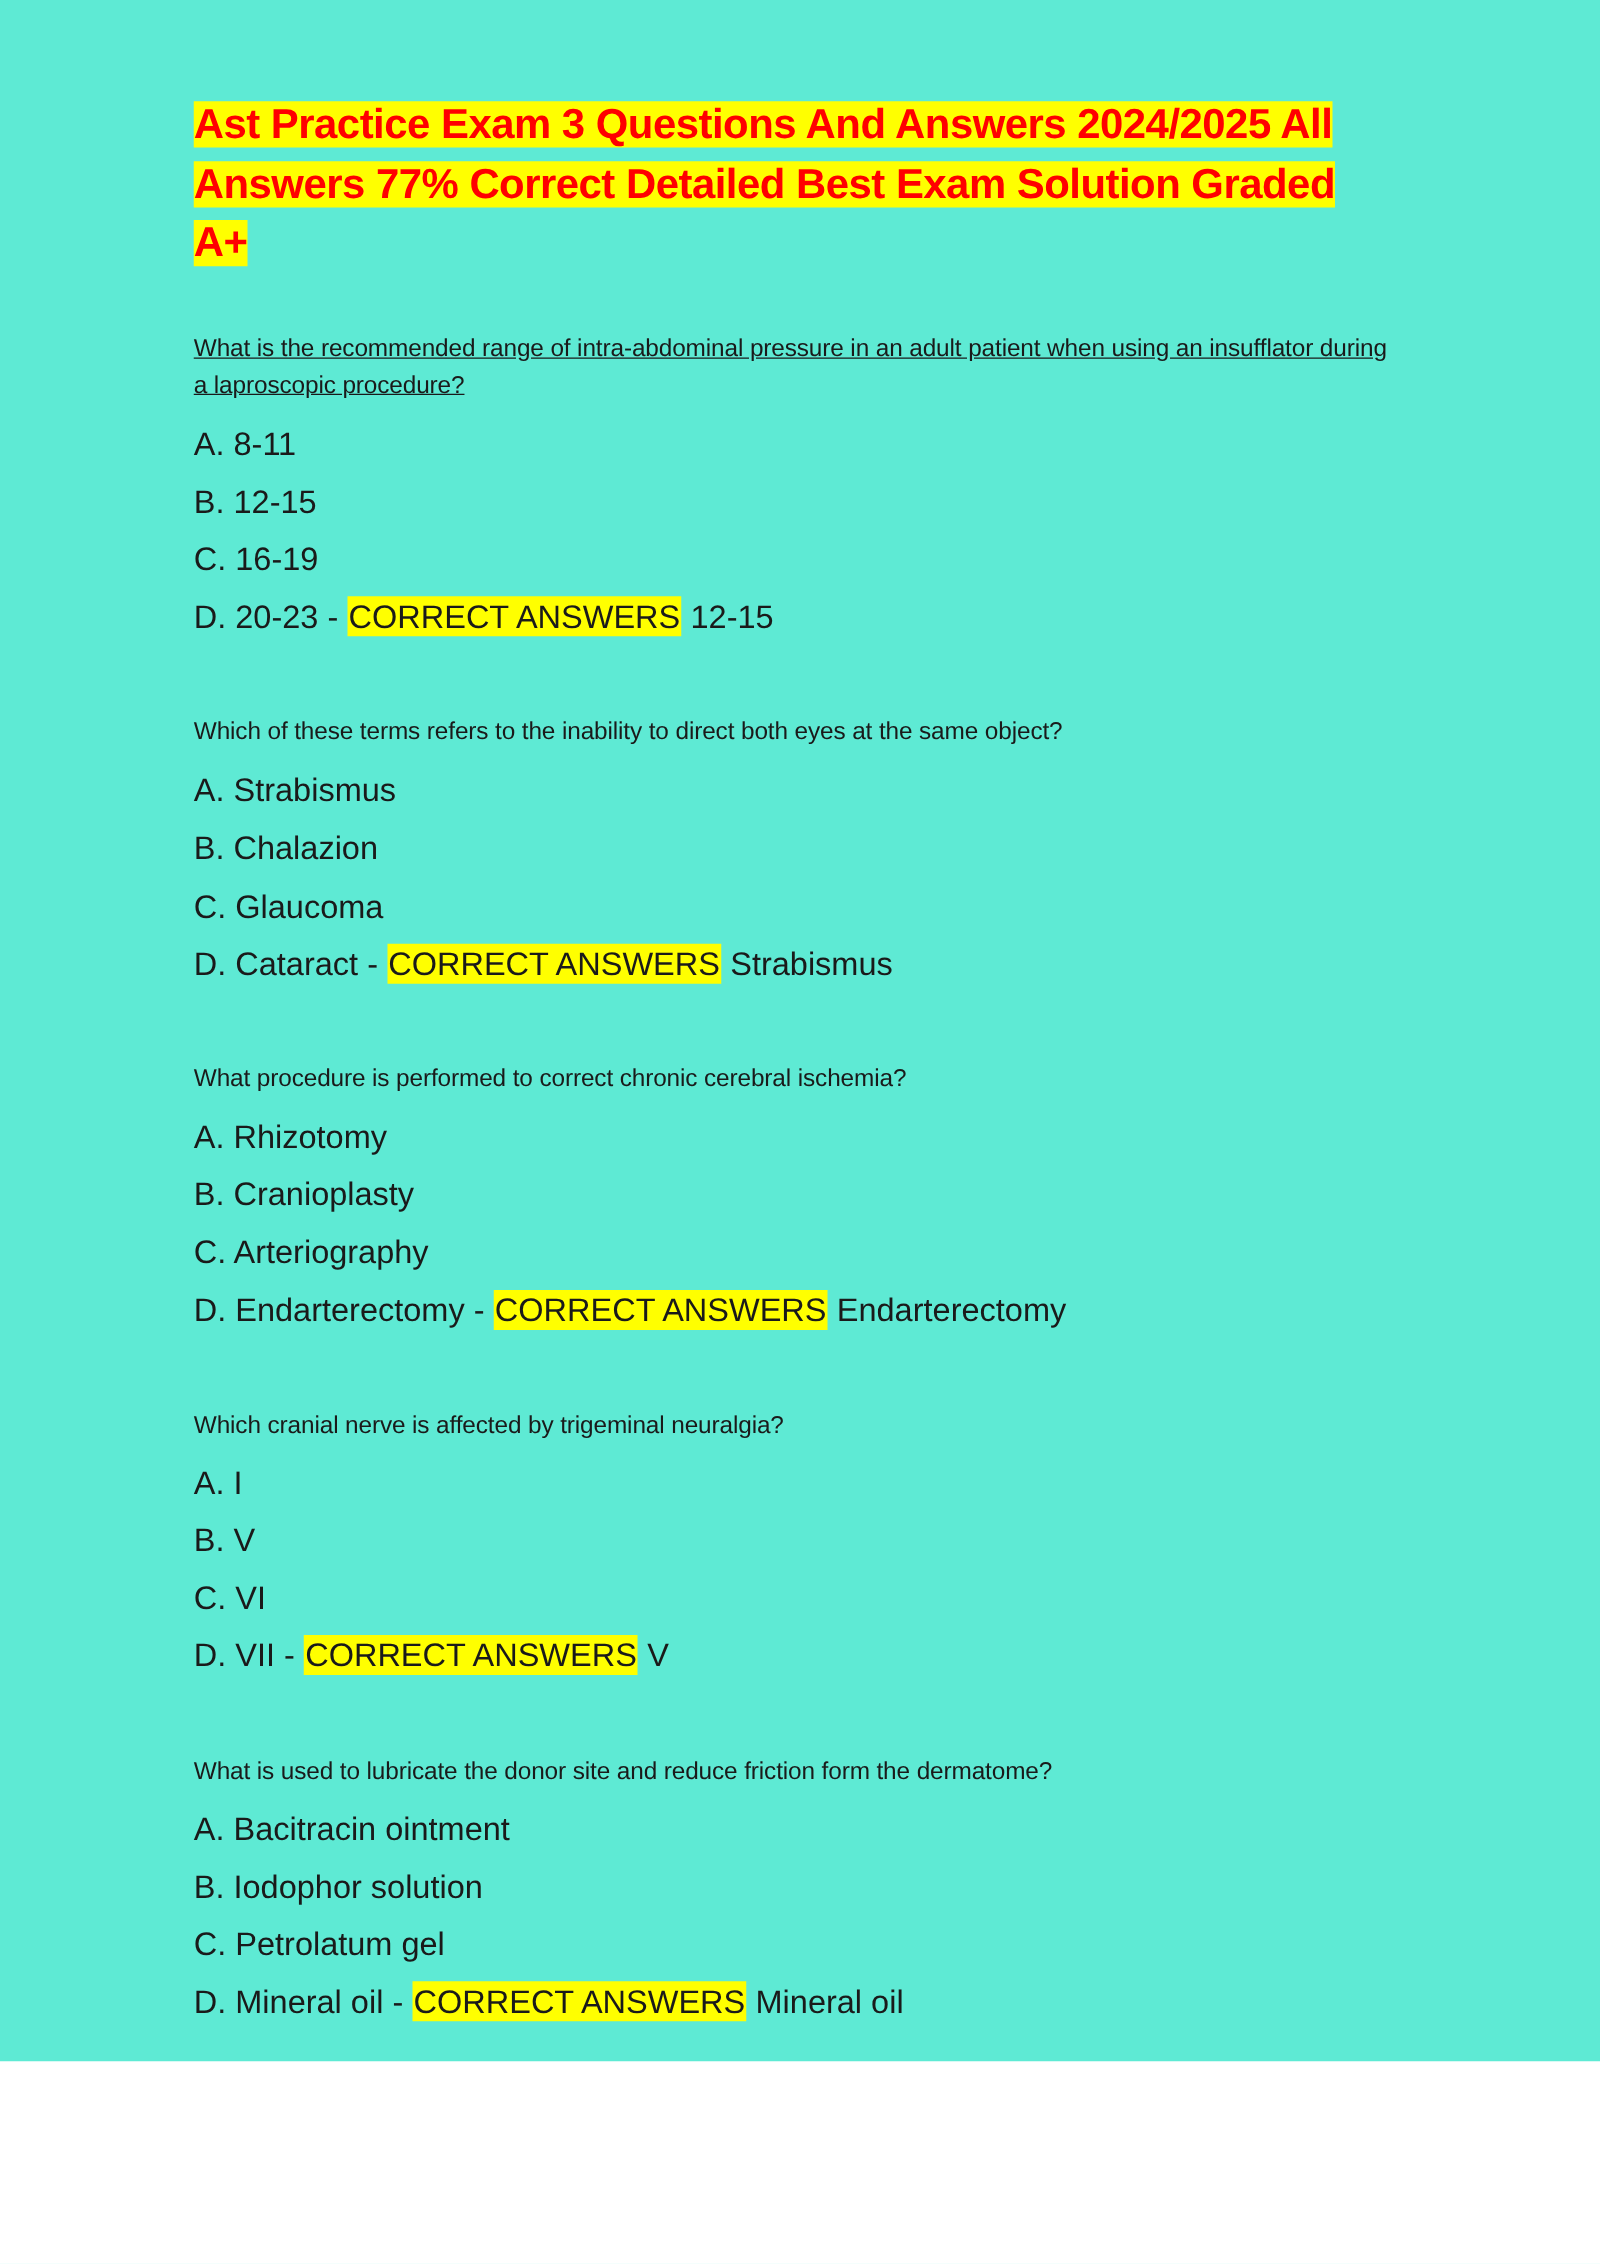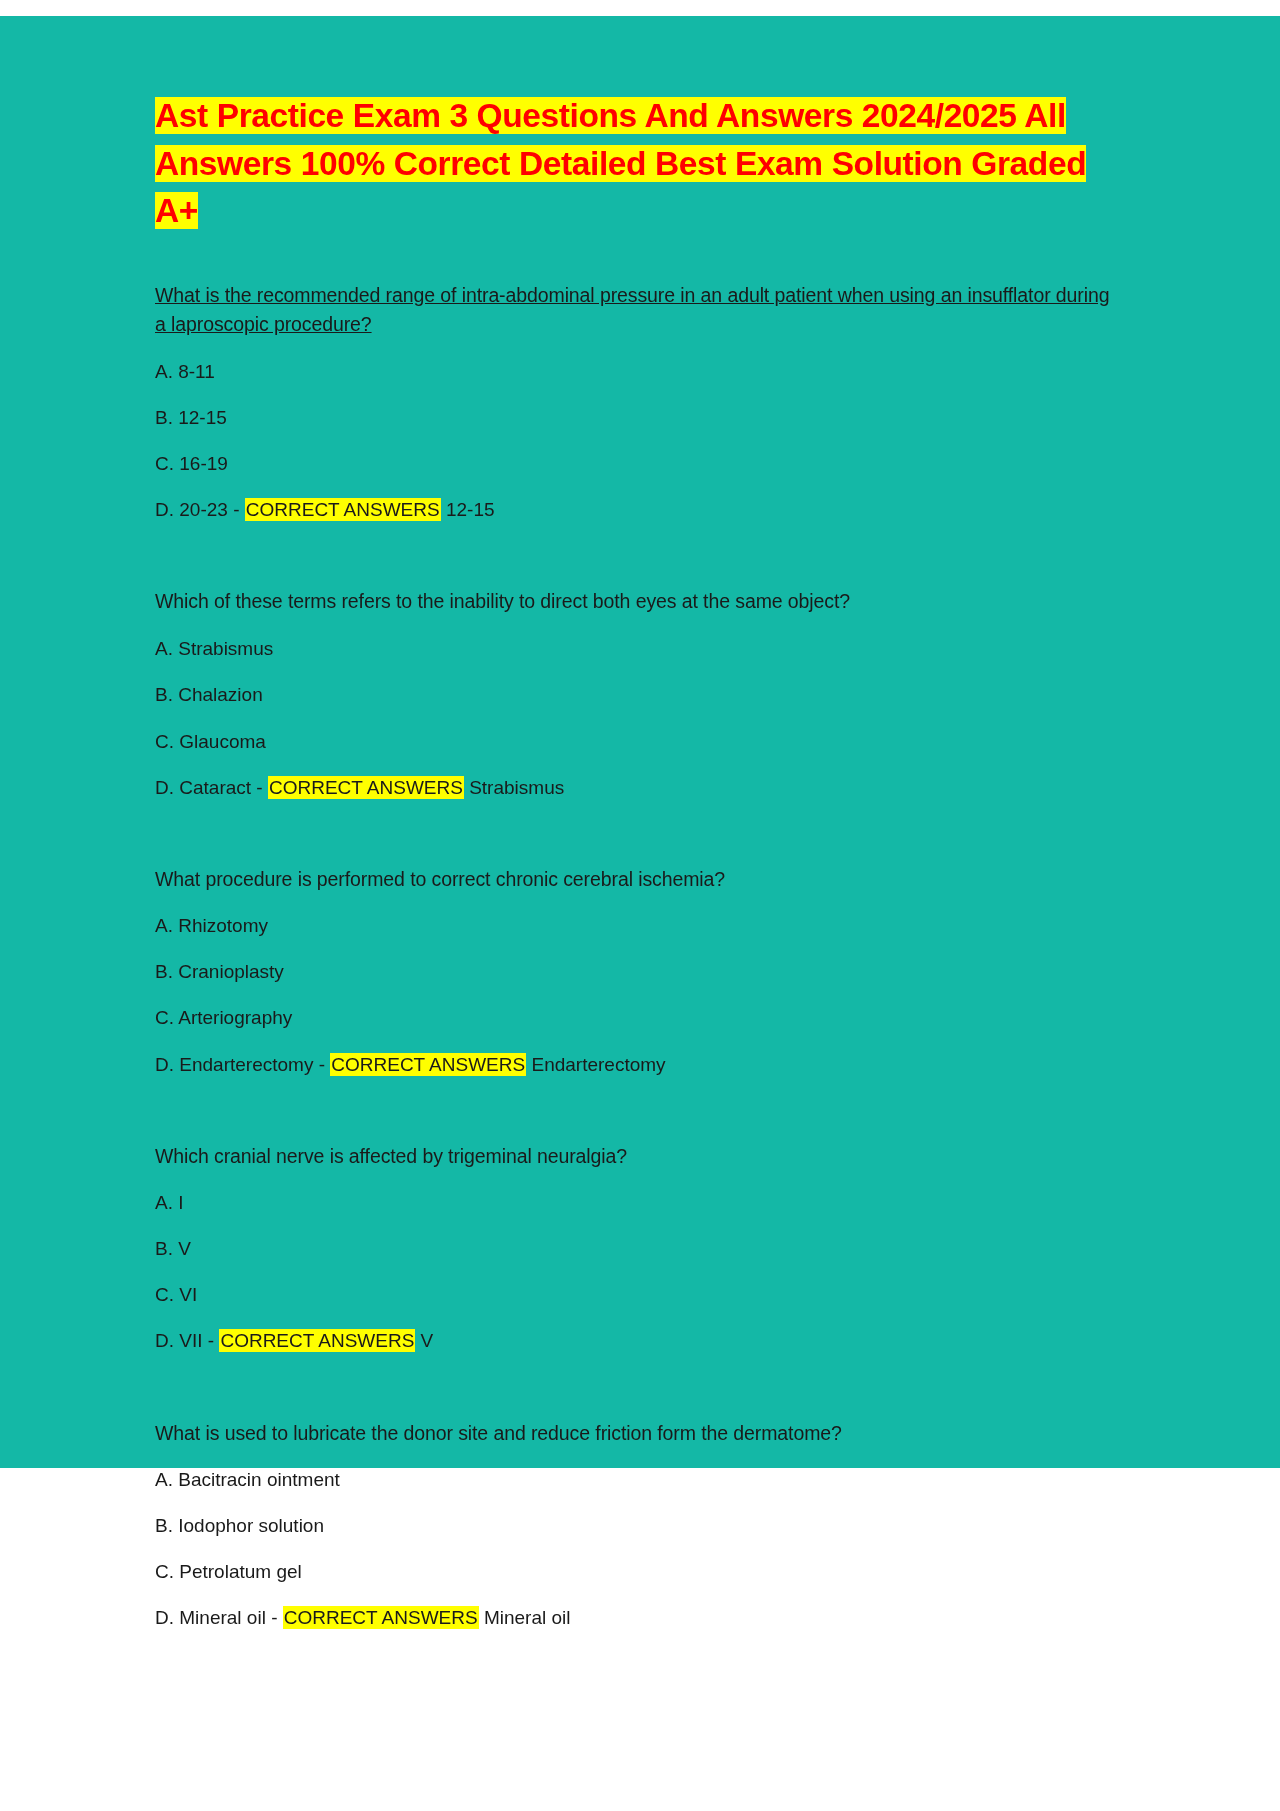--- a/index.html
+++ b/index.html
@@ -1,35 +1,35 @@
 <!DOCTYPE html>
 <html><head>
 <meta charset="utf-8">
 <style>
   html, body { margin: 0; padding: 0; background: #ffffff; }
   body { width: 1280px; height: 1811px; position: relative; overflow: hidden;
          font-family: "Liberation Sans", "DejaVu Sans", sans-serif; color: #1a1a1a; }
-  .page { position: absolute; left: 0; top: 16px; width: 1280px; height: 1452px; background: #14b8a6; }
+  .page { position: absolute; left: 0; top: 0; width: 1280px; height: 1649px; background: #5eead4; }
   .title { position: absolute; left: 155px; top: 76px; width: 960px;
            font-family: "Liberation Sans", sans-serif; font-weight: bold;
            font-size: 33.5px; line-height: 47.5px; color: #ff0000; margin: 0; letter-spacing: -0.4px; }
   .title span { background: #ffff00; }
   .q { position: absolute; left: 155px; width: 960px; }
   .q-text { font-size: 19.5px; line-height: 29px; margin: 0; letter-spacing: -0.1px; }
-  .opt { font-size: 19px; line-height: 29px; margin: 0; position: absolute; left: 0; white-space: nowrap; }
+  .opt { font-size: 26px; line-height: 29px; margin: 0; position: absolute; left: 0; white-space: nowrap; }
   .hl { background: #ffff00; padding: 1px 1px; }
 </style>
 </head>
 <body>
 
 <div class="page">
 
   <h1 class="title">
     <span>Ast Practice Exam 3 Questions And Answers 2024/2025 All</span><br>
-    <span>Answers 100% Correct Detailed Best Exam Solution  Graded</span><br>
+    <span>Answers 77% Correct Detailed Best Exam Solution  Graded</span><br>
     <span>A+</span>
   </h1>
 
   <div class="q" style="top:265px;text-decoration:underline;">
     <p class="q-text">What is the recommended range of intra-abdominal pressure in an adult patient when using an insufflator during a laproscopic procedure?</p>
     <p class="opt" style="top:76px;">A. 8-11</p>
     <p class="opt" style="top:122px;">B. 12-15</p>
     <p class="opt" style="top:168px;">C. 16-19</p>
     <p class="opt" style="top:214px;">
       <span>D. 20-23 - </span>

